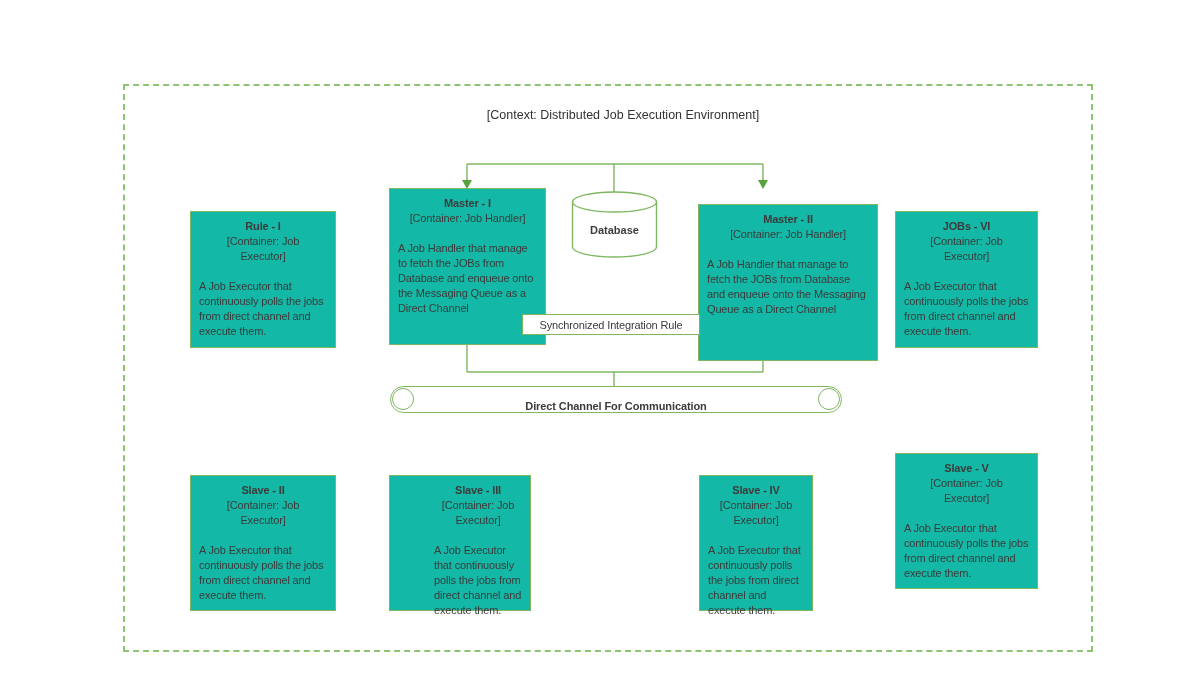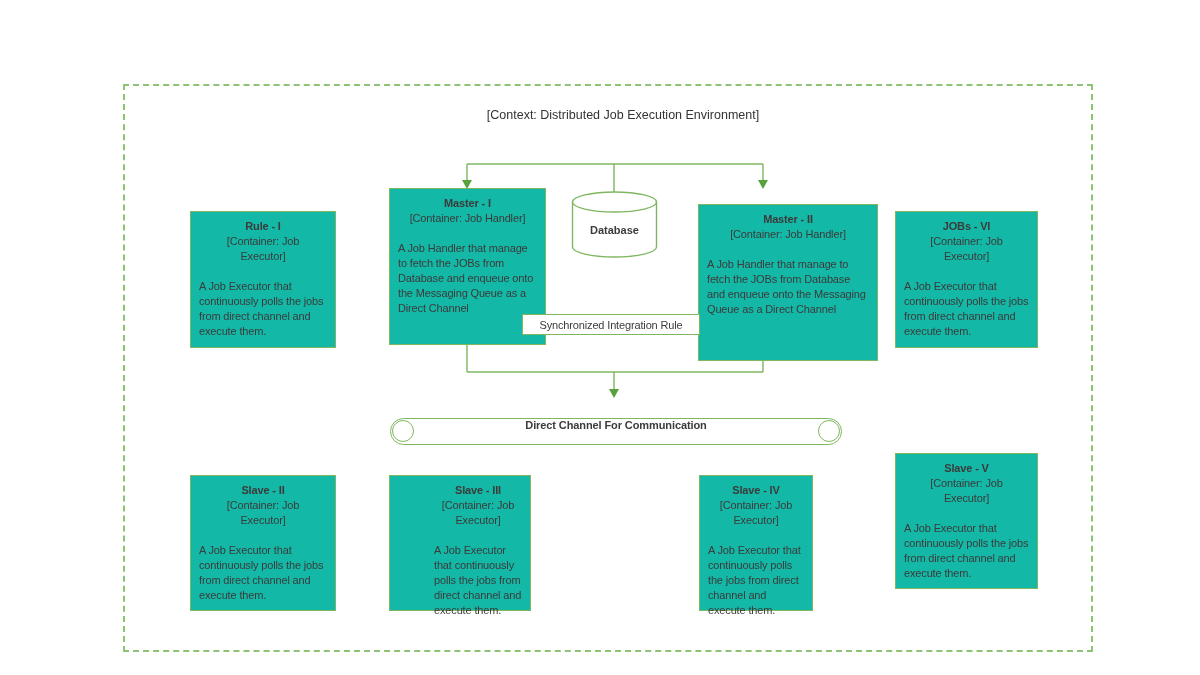--- a/index.html
+++ b/index.html
@@ -41,23 +41,23 @@
     position:absolute; left:522px; top:314px; width:178px; height:21px;
     background:#ffffff; border:1.4px solid #7fb761; box-sizing:border-box;
     display:flex; align-items:center; justify-content:center;
     font-size:11px; letter-spacing:-0.15px; z-index:3;
   }
   .db-label {
     position:absolute; left:572px; top:224px; width:85px; text-align:center;
     font-size:11px; font-weight:bold; z-index:2;
   }
   .pipe {
-    position:absolute; left:390px; top:418px; width:452px; height:27px;
+    position:absolute; left:390px; top:386px; width:452px; height:27px;
     border:1.4px solid #7fb761; border-radius:13.5px; background:#ffffff;
-    box-sizing:border-box; display:flex; align-items:flex-start; justify-content:center;
+    box-sizing:border-box; display:flex; align-items:flex-end; justify-content:center;
     font-size:11px; font-weight:bold; letter-spacing:-0.1px; z-index:2;
   }
   .pipe-cap {
     position:absolute; top:1px; width:22px; height:22px; border-radius:50%;
     border:1.4px solid #7fb761; box-sizing:border-box; background:transparent;
   }
   .pipe-cap.left { left:1px; }
   .pipe-cap.right { right:1px; }
 </style>
 </head>

